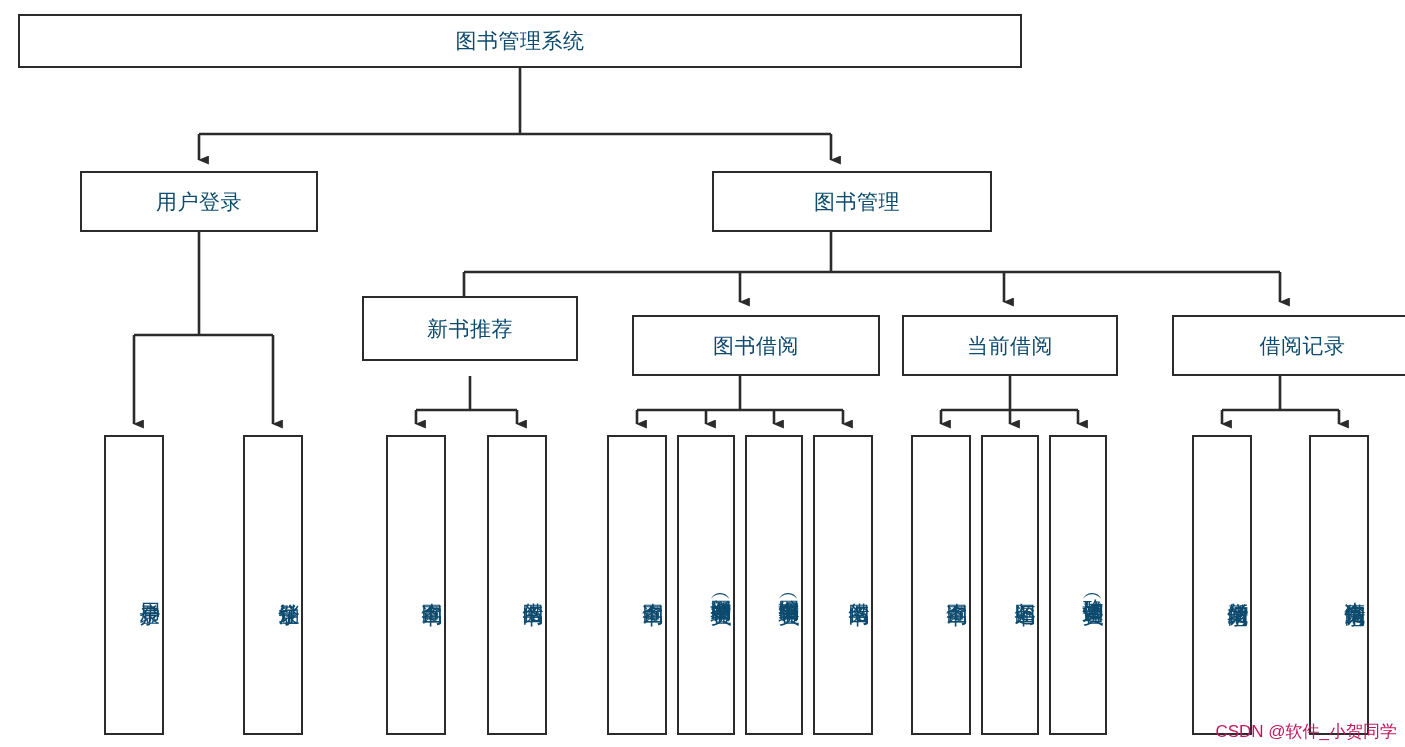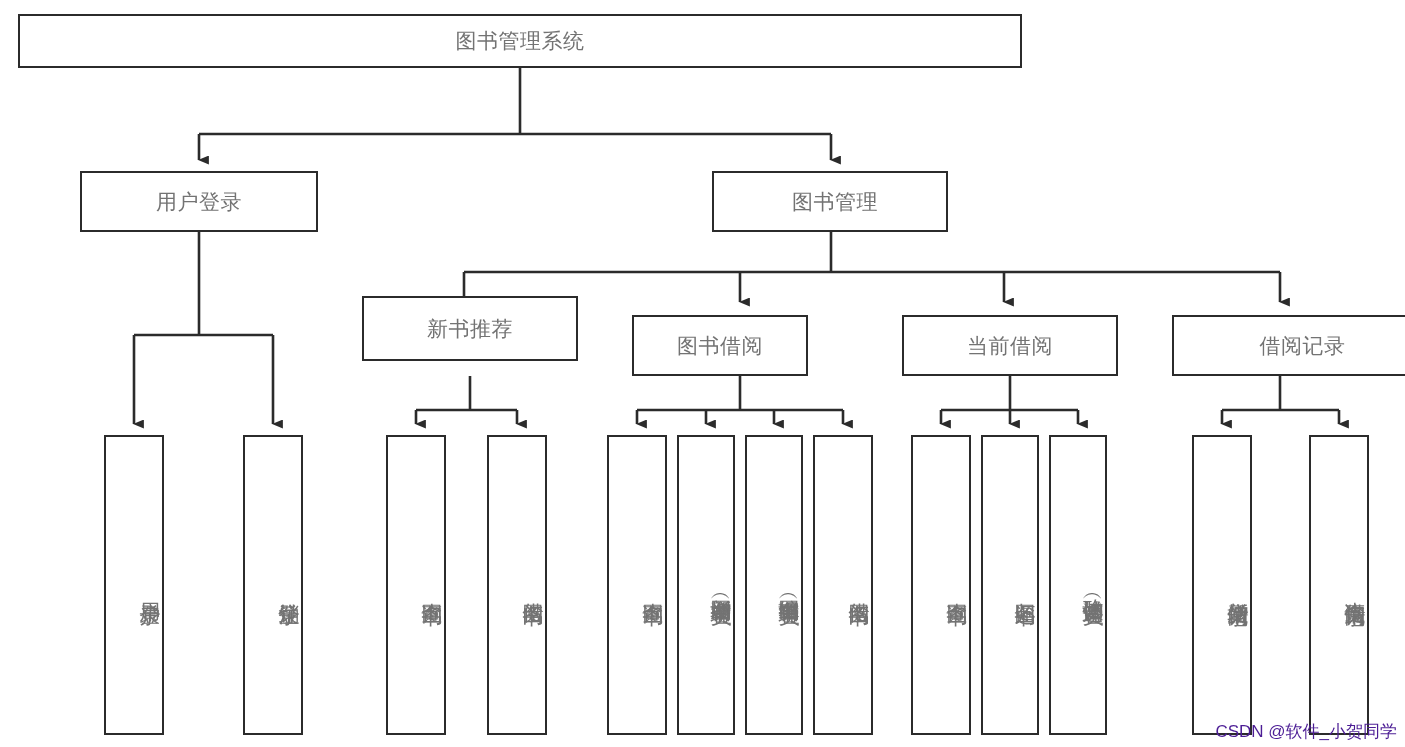--- a/index.html
+++ b/index.html
@@ -25,21 +25,21 @@
     height: 747px;
   }
   .node {
     position: absolute;
     box-sizing: border-box;
     border: 2.5px solid #2b2b2b;
     background: #ffffff;
     display: flex;
     align-items: center;
     justify-content: center;
-    color: #737373;
+    color: #0c4a6e;
   }
   .node.horiz {
     font-size: 21px;
     letter-spacing: 0.5px;
   }
   .node.vert {
     writing-mode: vertical-rl;
     text-orientation: upright;
     font-size: 21px;
     align-items: flex-start;
@@ -53,21 +53,21 @@
   }
   .node.vert .vtxt {
     display: block;
     white-space: nowrap;
   }
   .watermark {
     position: absolute;
     right: 8px;
     bottom: 4px;
     font-size: 17px;
-    color: #4c1d95;
+    color: #be185d;
     white-space: nowrap;
     pointer-events: none;
   }
 </style>
 </head>
 <body>
 
 <div id="canvas">
 
   <svg id="edges" viewBox="0 0 1405 747" xmlns="http://www.w3.org/2000/svg">
@@ -120,28 +120,28 @@
     </g>
   </svg>
 
   <div class="node horiz" style="left:18px; top:14px; width:1004px; height:54px;">
     <span>图书管理系统</span>
   </div>
 
   <div class="node horiz" style="left:80px; top:171px; width:238px; height:61px;">
     <span>用户登录</span>
   </div>
-  <div class="node horiz" style="left:712px; top:171px; width:236px; height:61px;padding-left:10px;">
+  <div class="node horiz" style="left:712px; top:171px; width:280px; height:61px;padding-left:10px;">
     <span>图书管理</span>
   </div>
 
   <div class="node horiz" style="left:362px; top:296px; width:216px; height:65px;">
     <span>新书推荐</span>
   </div>
-  <div class="node horiz" style="left:632px; top:315px; width:176px; height:61px;">
+  <div class="node horiz" style="left:632px; top:315px; width:248px; height:61px;">
     <span>图书借阅</span>
   </div>
   <div class="node horiz" style="left:902px; top:315px; width:216px; height:61px;justify-content:center;">
     <span>当前借阅</span>
   </div>
   <div class="node horiz" style="left:1172px; top:315px; width:261px; height:61px;">
     <span>借阅记录</span>
   </div>
 
   <div class="node vert" style="left:104px; top:435px; width:60px; height:300px;">

